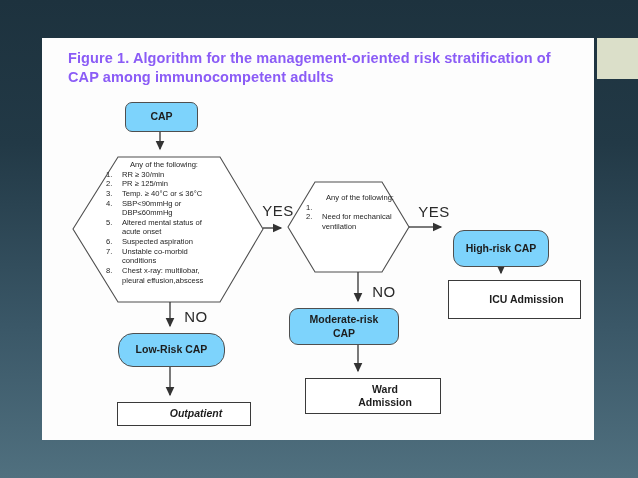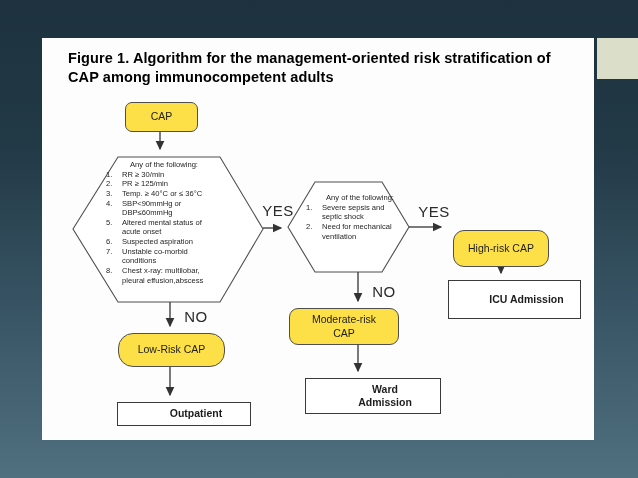--- a/index.html
+++ b/index.html
@@ -15,30 +15,30 @@
   .slide{
     position:absolute;left:42px;top:38px;width:552px;height:402px;
     background:#fdfdfd;
   }
   .corner-tab{
     position:absolute;left:597px;top:38px;width:41px;height:41px;
     background:#dbdfc9;
   }
   .slide-title{
     position:absolute;left:26px;top:11px;width:522px;
-    font-size:14.5px;font-weight:bold;line-height:1.32;color:#000000;
+    font-size:14.5px;font-weight:bold;line-height:1.32;color:#8b5cf6;
     white-space:pre-line;letter-spacing:0.1px;
   }
   .flow{position:absolute;left:0;top:0;width:552px;height:402px;}
   .flow svg{position:absolute;left:0;top:0;}
   
   .rbox{
-    position:absolute;background:#fde047;border:1.2px solid #4f4f4f;
+    position:absolute;background:#7dd3fc;border:1.2px solid #4f4f4f;
     display:flex;align-items:center;justify-content:center;text-align:center;
-    font-weight:normal;color:#1c1c1c;font-size:10.5px;line-height:1.25;
+    font-weight:bold;color:#1c1c1c;font-size:10.5px;line-height:1.25;
     white-space:pre-line;
   }
   
   .hbox{
     position:absolute;background:#fff;border:1.4px solid #3a3a3a;
     display:flex;align-items:center;justify-content:center;text-align:center;
     font-weight:bold;color:#1c1c1c;font-size:10.5px;line-height:1.25;
     white-space:pre-line;
     padding-left:24px;
   }
@@ -143,22 +143,20 @@
             </div>
           </div>
       </div>
 
       <div class="hex-content hex2" style="left:264px;top:155px;width:102px;">
         <div class="hex-header">Any of the following:</div>
         <div>
 
             <div class="crit-row">
               <span class="num">1.</span>
-              <span class="txt">Severe sepsis and
-septic shock</span>
             </div>
 
             <div class="crit-row">
               <span class="num">2.</span>
               <span class="txt">Need for mechanical
 ventilation</span>
             </div>
           </div>
       </div>
 
@@ -167,19 +165,19 @@
       <div class="branch-label" style="left:138px;top:270px;width:32px;">NO</div>
       <div class="branch-label" style="left:326px;top:245px;width:32px;">NO</div>
 
       <div class="rbox" style="left:411px;top:172px;width:94px;height:35px;border-radius:11px;margin-top:20px;">High-risk CAP</div>
       <div class="hbox" style="left:406px;top:242px;width:107px;height:37px;">ICU Admission</div>
       <div class="rbox" style="left:247px;top:270px;width:108px;height:35px;border-radius:9px;">Moderate-risk
 CAP</div>
       <div class="hbox" style="left:263px;top:340px;width:110px;height:34px;">Ward
 Admission</div>
       <div class="rbox" style="left:76px;top:295px;width:105px;height:32px;border-radius:15px;">Low-Risk CAP</div>
-      <div class="hbox" style="left:75px;top:364px;width:108px;height:22px;">Outpatient</div>
+      <div class="hbox" style="left:75px;top:364px;width:108px;height:22px;font-style:italic;">Outpatient</div>
 
     </div>
   </div>
 
   <div class="corner-tab"></div>
 </div>
 
 </body></html>

